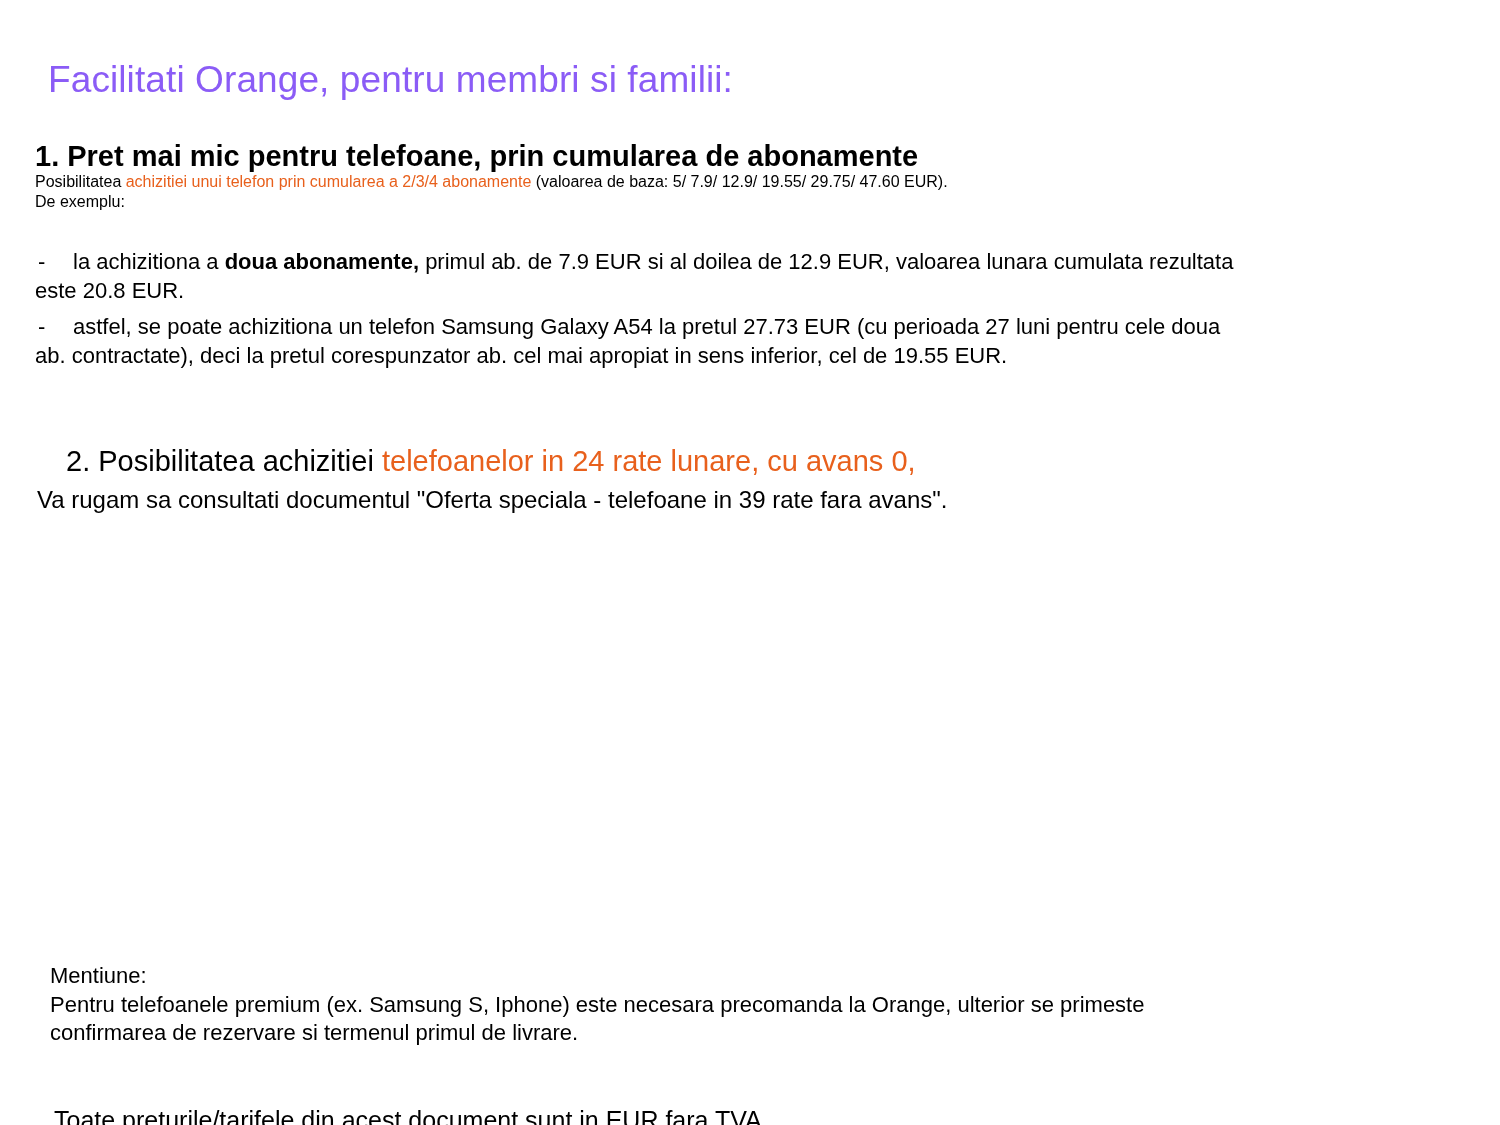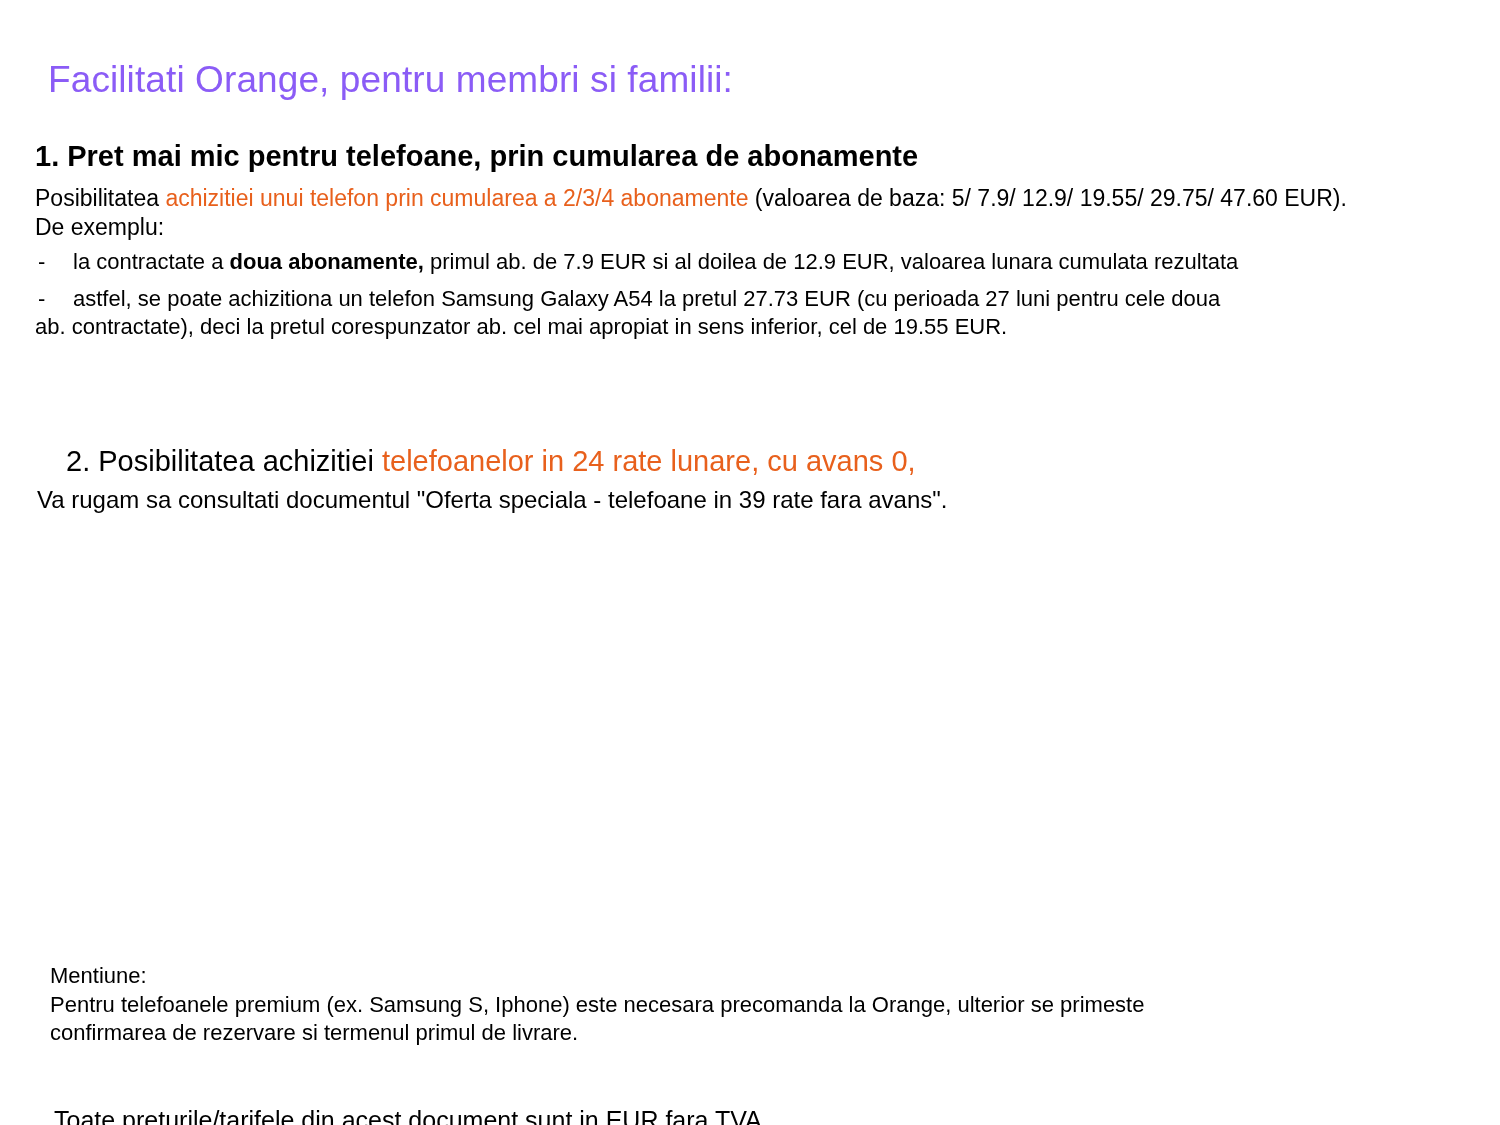--- a/index.html
+++ b/index.html
@@ -43,23 +43,23 @@
     left: 35px;
     top: 139px;
     font-size: 29px;
     line-height: 1.2;
     white-space: nowrap;
     font-weight: bold;
   }
   .sec1-intro {
     position: absolute;
     left: 35px;
-    top: 184px;
+    top: 172px;
     width: 1440px;
-    font-size: 23px;
+    font-size: 16px;
     line-height: 1.26;
   }
   .bullets {
     position: absolute;
     left: 35px;
     top: 248px;
     width: 1430px;
     font-size: 22px;
     line-height: 1.3;
   }
@@ -136,21 +136,22 @@
 
   <div class="sec1-intro">
     <span>Posibilitatea </span><span class="orange">achizitiei unui telefon prin cumularea a 2/3/4 abonamente</span><span> (valoarea de baza: 5/ 7.9/ 12.9/ 19.55/ 29.75/ 47.60 EUR).</span><br>
     <span>De exemplu:</span>
   </div>
 
   <div class="bullets">
 
     <div class="bullet">
       <span class="dash">-</span>
-      <span class="btext"><span>la contractate a </span><span class="bold">doua abonamente,</span><span> primul ab. de 7.9 EUR si al doilea de 12.9 EUR, valoarea lunara cumulata rezultata</span></span>
+      <span class="btext"><span>la achizitiona a </span><span class="bold">doua abonamente,</span><span> primul ab. de 7.9 EUR si al doilea de 12.9 EUR, valoarea lunara cumulata rezultata</span></span>
+      <span class="bcont">este 20.8 EUR.</span>
     </div>
 
     <div class="bullet">
       <span class="dash">-</span>
       <span class="btext"><span>astfel, se poate achizitiona un telefon Samsung Galaxy A54 la pretul 27.73 EUR (cu perioada 27 luni pentru cele doua</span><span class="bold"></span><span></span></span>
       <span class="bcont">ab. contractate), deci la pretul corespunzator ab. cel mai  apropiat in sens inferior, cel de 19.55 EUR.</span>
     </div>
 
   </div>
 

